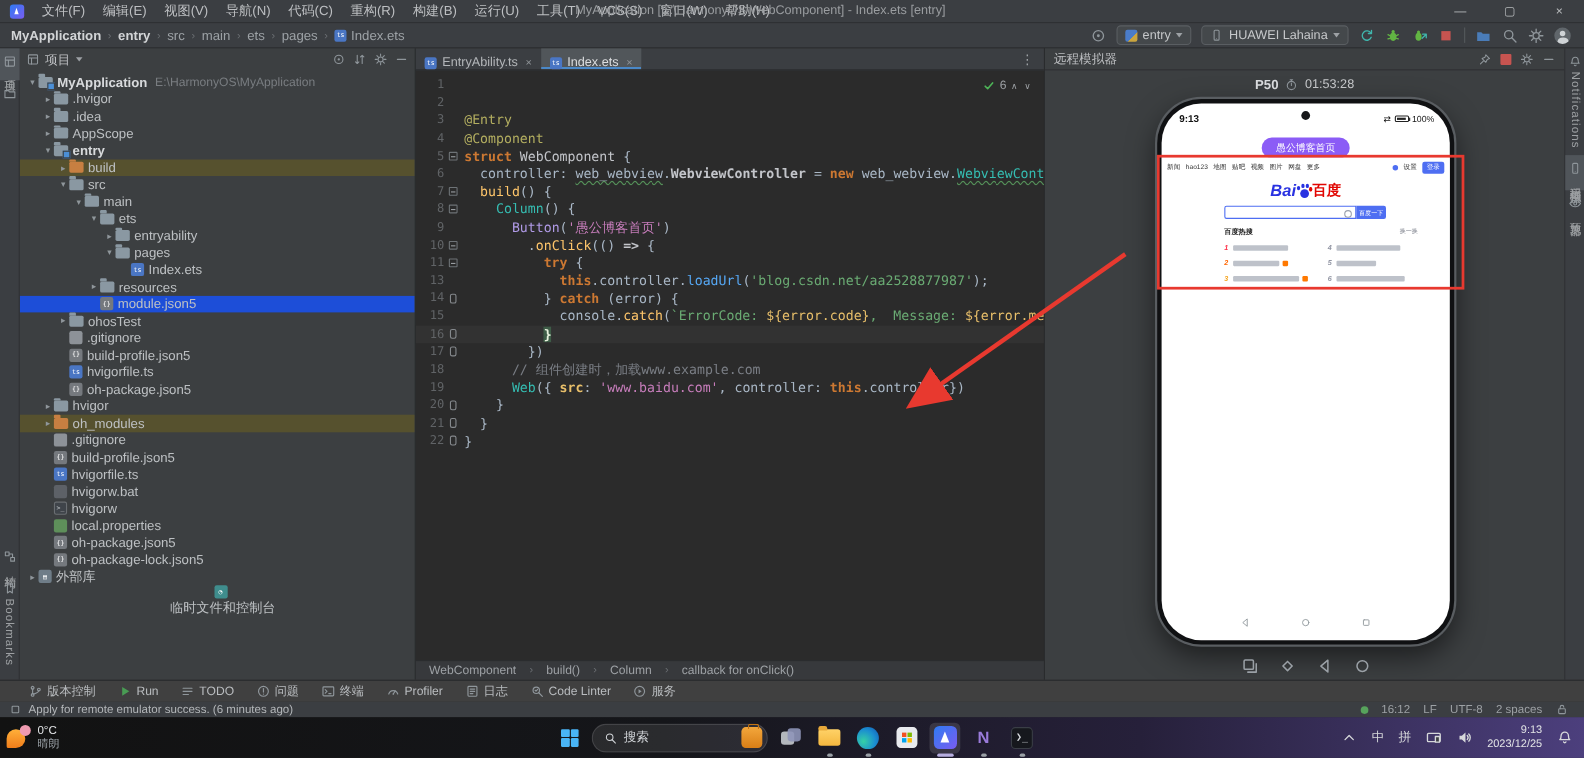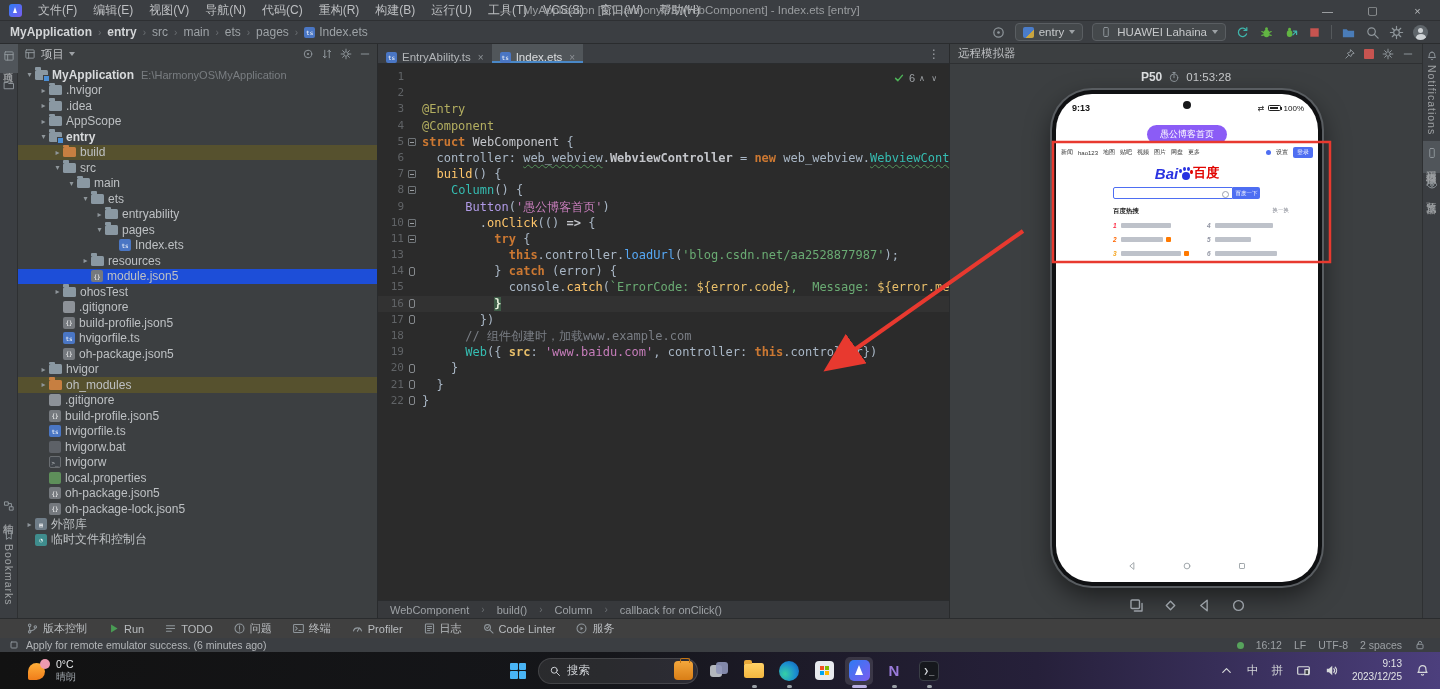--- a/index.html
+++ b/index.html
@@ -153,21 +153,21 @@
   .ib-item{display:flex;align-items:center;gap:4px}
   .ib-item .i{width:13px;height:13px}
 
   
   .statusbar{position:absolute;left:0;top:638px;width:1440px;height:14px;background:#3b3e42;display:flex;align-items:center;font-size:10.5px;color:#b3b6b9;padding:0 14px 0 8px}
   .statusbar .right{margin-left:auto;display:flex;align-items:center;gap:12px;color:#9da1a5}
   .gdot{width:7px;height:7px;border-radius:50%;background:#57a35c}
 
   
   .taskbar{position:absolute;left:0;top:652px;width:1440px;height:37px;background:linear-gradient(90deg,#121212 0%,#15161a 42%,#26203a 72%,#4c3f7d 100%);display:flex;align-items:center}
-  .weather{position:absolute;left:26px;display:flex;align-items:center;gap:6px}
+  .weather{position:absolute;left:4px;display:flex;align-items:center;gap:6px}
   .w-ico{width:24px;height:24px;position:relative}
   .w-ico::before{content:"";position:absolute;left:2px;top:4px;width:17px;height:17px;border-radius:50% 50% 50% 10%;background:linear-gradient(180deg,#ffb03a,#f07d1a)}
   .w-ico::after{content:"";position:absolute;right:0;top:0;width:10px;height:10px;border-radius:50%;background:#ef9ab0}
   .w-txt{line-height:1.2;font-size:10.5px;color:#e4e6e8}
   .w-txt .c{color:#9aa0a6;font-size:10px}
   .tb-center{position:absolute;left:505px;display:flex;align-items:center;gap:7px;height:37px}
   .startbtn{width:26px;height:26px;display:flex;align-items:center;justify-content:center}
   .winlogo{width:16px;height:16px;display:grid;grid-template-columns:7.5px 7.5px;grid-template-rows:7.5px 7.5px;gap:1px}
   .winlogo i{background:#49b4f5;border-radius:1px}
   .searchpill{width:160px;height:26px;border-radius:13px;background:rgba(255,255,255,.09);border:1px solid rgba(255,255,255,.12);display:flex;align-items:center;padding:0 4px 0 10px;gap:6px;font-size:11.5px;color:#cfd2d6}
@@ -573,21 +573,21 @@
         <div class="trow" style="padding-left: 20px;">
           <span class="arrow"></span>
           <span class="t-file f-json">{}</span>
           <span class="lbl">oh-package-lock.json5</span>
         </div>
         <div class="trow" style="padding-left: 6px;">
           <span class="arrow">▸</span>
           <span class="t-file f-lib">▤</span>
           <span class="lbl">外部库</span>
         </div>
-        <div class="trow" style="padding-left: 6px;">
+        <div class="trow" style="padding-left: 6px; flex-direction: column;">
           <span class="arrow"></span>
           <span class="t-file f-scratch">◔</span>
           <span class="lbl">临时文件和控制台</span>
         </div>
       </div>
   </div>
 
   <div class="editor">
     <div class="tabs">
       <div class="tab">

